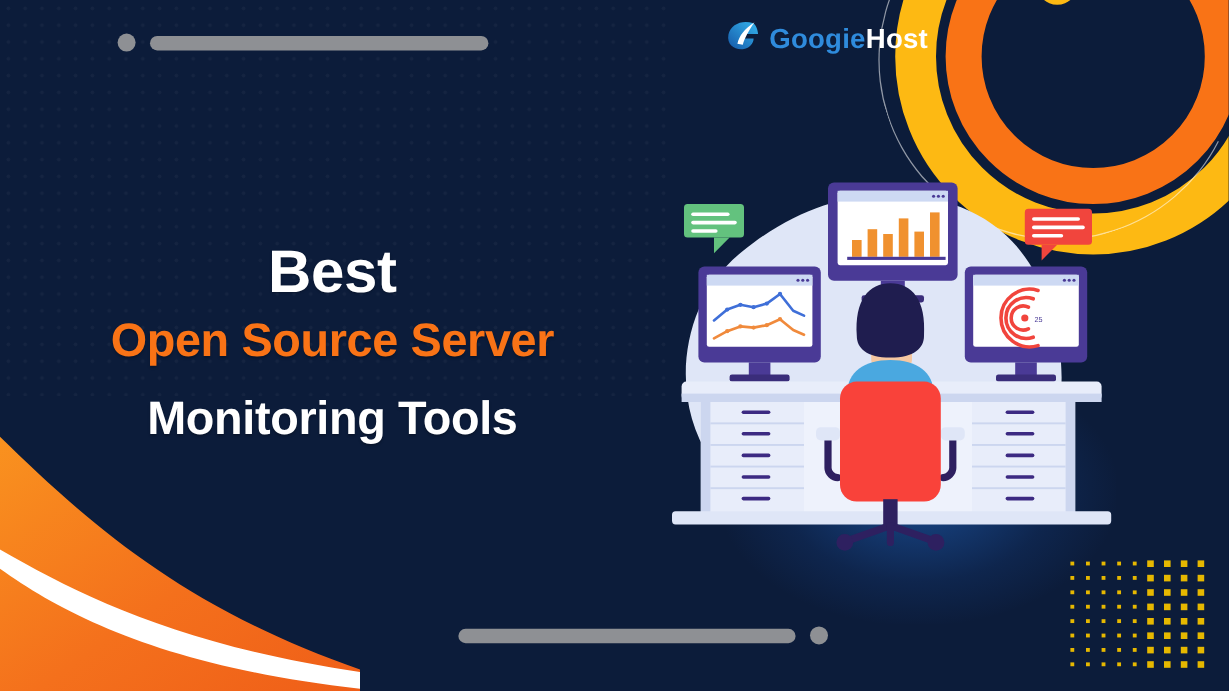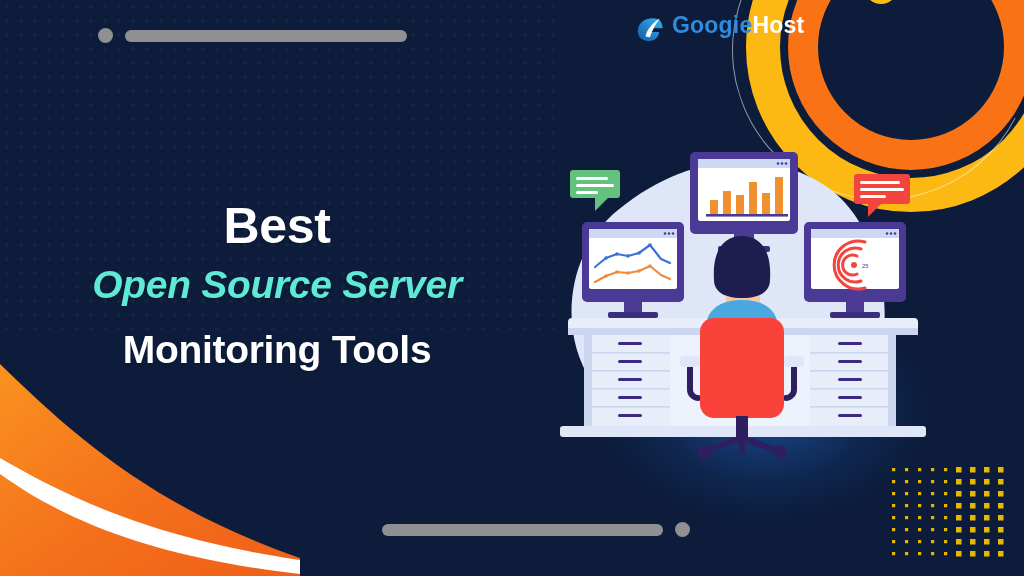--- a/index.html
+++ b/index.html
@@ -49,22 +49,22 @@
     border:1.5px solid rgba(255,255,255,.55);
     border-right-color:transparent; border-top-color:transparent;
     transform:rotate(-18deg);
   }
 
   
   .swoosh{ position:absolute; left:0; bottom:0; width:300px; height:230px; }
 
   
   .logo{
-    position:absolute; left:635px; top:14px;
-    display:flex; align-items:flex-start; gap:7px;
+    position:absolute; left:604px; top:14px;
+    display:flex; align-items:flex-end; gap:7px;
   }
   .logo-mark{ width:30px; height:30px; display:block; }
   .logo-text{
     font-size:23px; font-weight:bold; letter-spacing:.2px;
     line-height:1; white-space:nowrap;
   }
   .logo-text .g{ color:#2f8bdc; }
   .logo-text .rest{ color:#ffffff; }
 
   
@@ -80,21 +80,21 @@
   .headline{
     position:absolute; left:62px; top:196px;
     width:430px; text-align:center;
   }
   .headline .line{
     font-weight:bold; line-height:1.22;
     letter-spacing:-.3px;
     text-shadow:0 1px 2px rgba(0,0,0,.25);
   }
   .line-1{ font-size:50px; color:#ffffff; }
-  .line-2{ font-size:39px; color:#5eead4; margin-top:4px;font-style:italic; }
+  .line-2{ font-size:39px; color:#f97316; margin-top:4px; }
   .line-3{ font-size:39px; color:#ffffff; margin-top:17px; }
 
   
   .dot-grid{ position:absolute; right:18px; bottom:18px; width:116px; height:92px; }
 
   
   .illustration{ position:absolute; left:548px; top:132px; width:390px; height:330px; }
   .glow{
     position:absolute; left:600px; top:300px;
     width:330px; height:220px;

